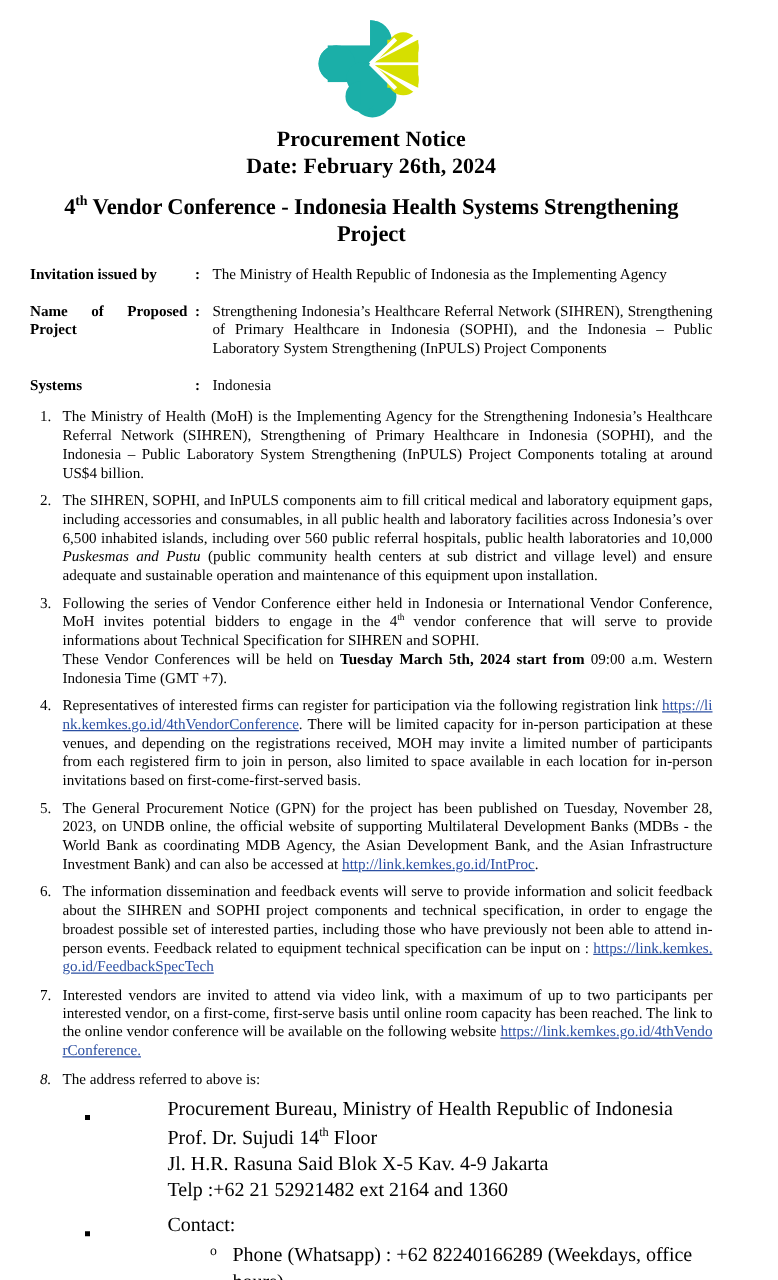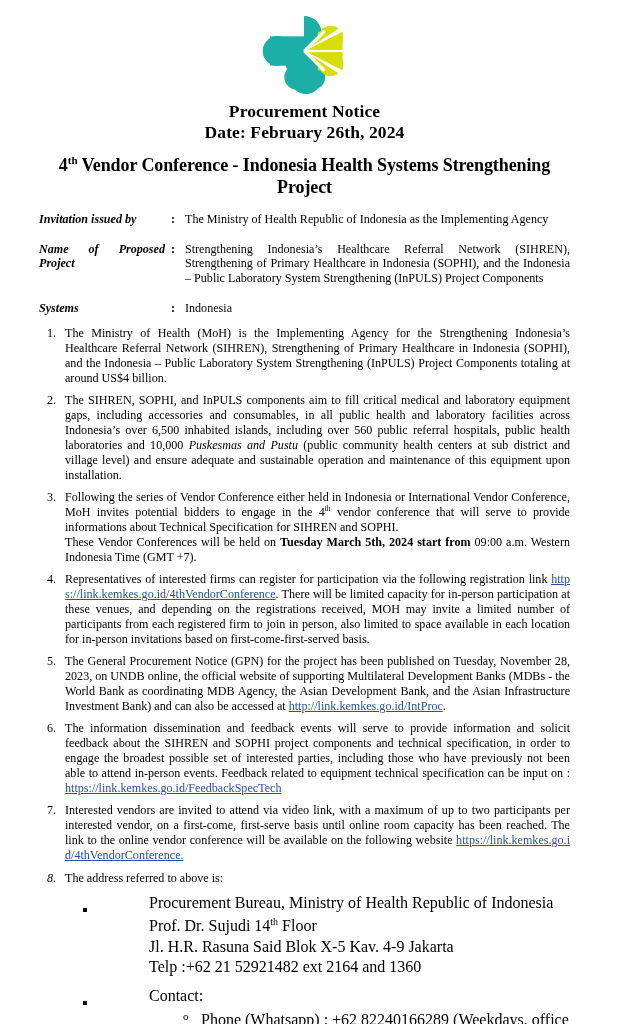--- a/index.html
+++ b/index.html
@@ -14,21 +14,21 @@
     overflow: hidden;
     font-family: "Liberation Serif", "DejaVu Serif", serif;
     color: #000000;
     -webkit-font-smoothing: antialiased;
   }
   .page {
     width: 622px;
     height: 747px;
     position: relative;
     box-sizing: border-box;
-    padding: 0 52px 0 39px;
+    padding: 0 52px 0 24px;
   }
 
   
   .logo-wrap {
     width: 100%;
     display: flex;
     justify-content: center;
     padding-top: 7px;
   }
   .logo {
@@ -80,21 +80,20 @@
     margin-bottom: 2px;
   }
   .meta-label {
     width: 132px;
     flex: 0 0 132px;
     font-weight: bold;
     text-align: justify;
     text-align-last: justify;
     padding-right: 6px;
     box-sizing: border-box;
-    font-style: italic;
   }
   .meta-label.nojust {
     text-align: left;
     text-align-last: left;
   }
   .meta-colon {
     width: 14px;
     flex: 0 0 14px;
     font-weight: bold;
   }

